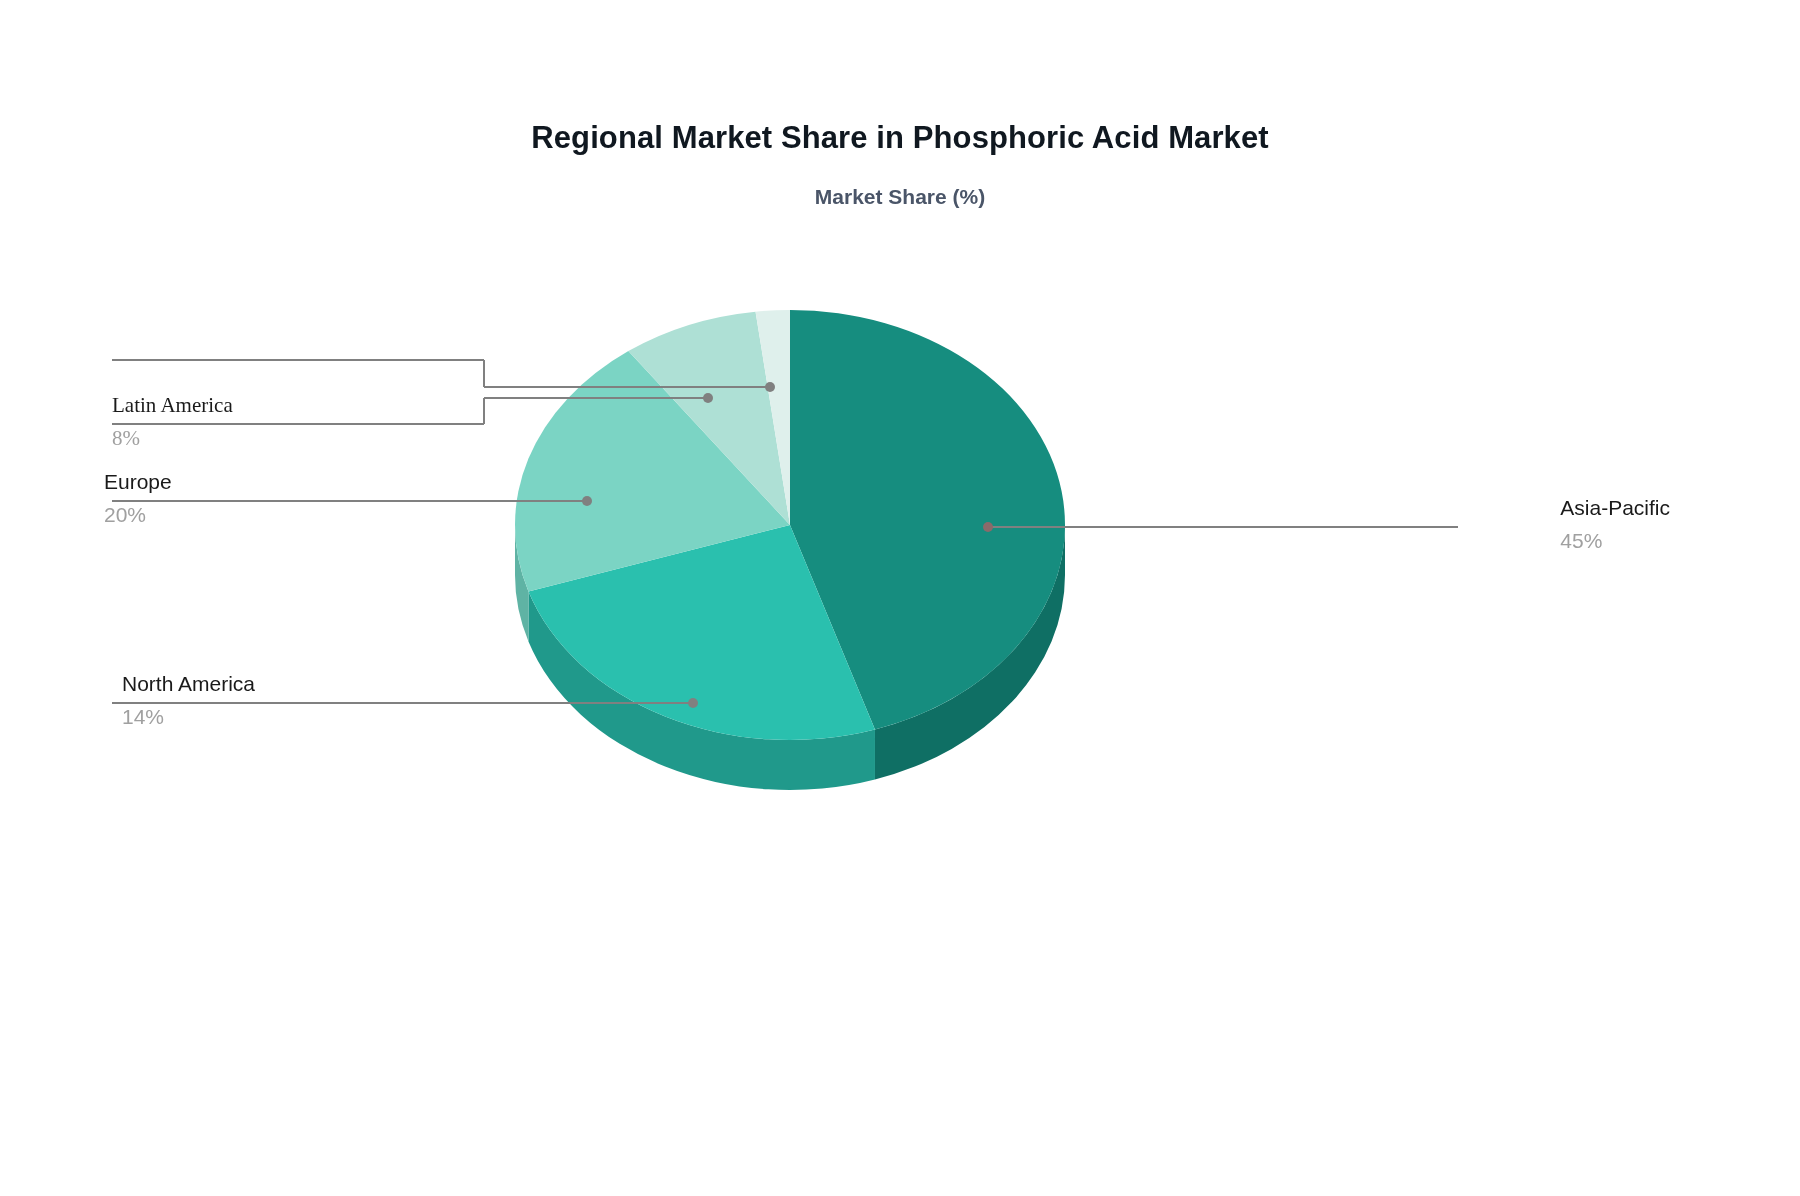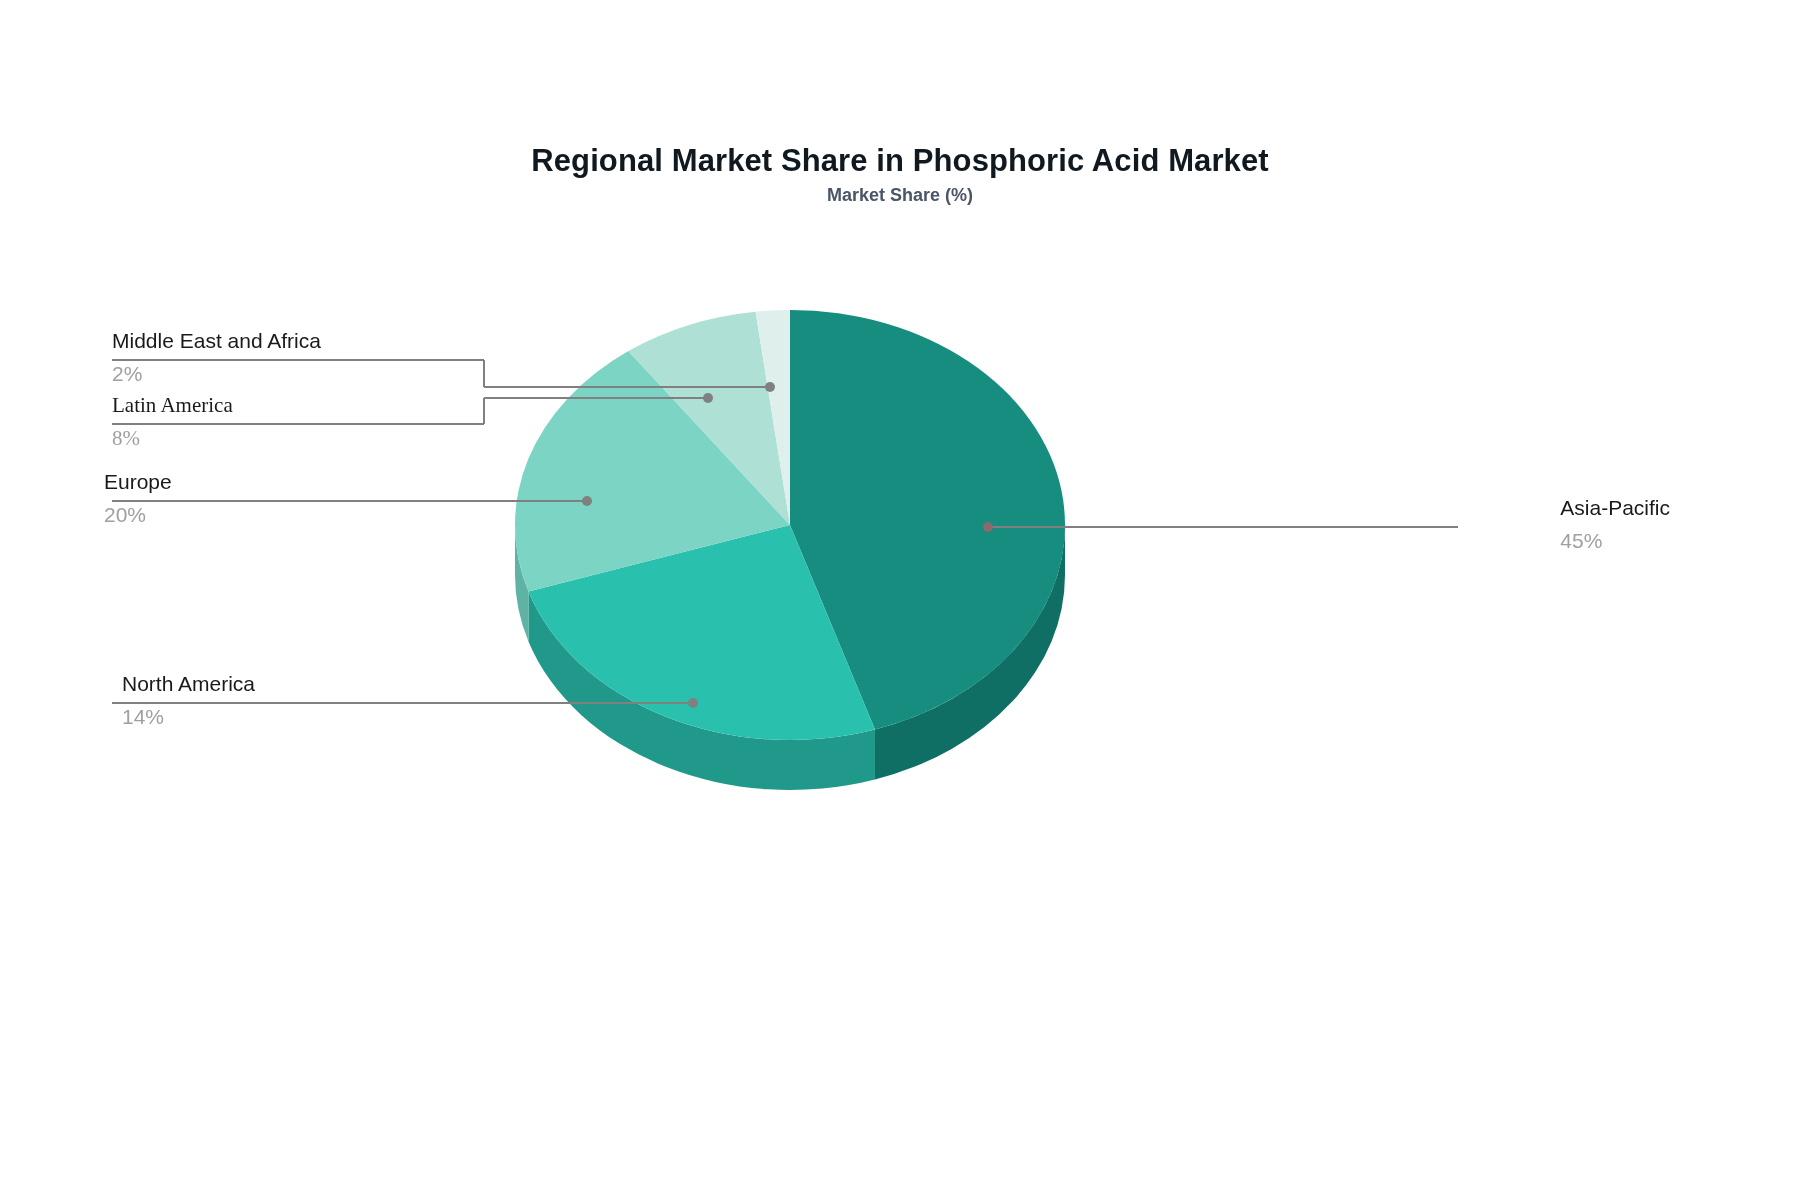--- a/index.html
+++ b/index.html
@@ -19,34 +19,34 @@
     position: absolute;
     inset: 0;
     background: #ffffff;
   }
 
   
   .title {
     position: absolute;
     left: 0;
     right: 0;
-    top: 143px;
+    top: 120px;
     text-align: center;
     font-size: 31px;
     font-weight: bold;
     color: #101820;
     letter-spacing: 0.1px;
   }
   .subtitle {
     position: absolute;
     left: 0;
     right: 0;
     top: 185px;
     text-align: center;
-    font-size: 18px;
+    font-size: 21px;
     font-weight: bold;
     color: #4a5568;
   }
 
   
   .pie-wrap {
     position: absolute;
     left: 490px;
     top: 300px;
     width: 600px;
@@ -154,24 +154,20 @@
     <line x1="112" y1="501" x2="587" y2="501" stroke="#808080" stroke-width="2"></line>
     <circle cx="587" cy="501" r="5" fill="#808080"></circle>
 
     <line x1="112" y1="703" x2="693" y2="703" stroke="#808080" stroke-width="2"></line>
     <circle cx="693" cy="703" r="5" fill="#808080"></circle>
 
     <line x1="988" y1="527" x2="1458" y2="527" stroke="#808080" stroke-width="2"></line>
     <circle cx="988" cy="527" r="5" fill="#8a6a6a"></circle>
   </svg>
 
-  <div class="lbl left" style="left:112px; top:328px;">
-    <span class="name">Middle East and Africa</span>
-    <span class="val">2%</span>
-  </div>
 
   <div class="lbl left" style="left:112px; top:392px;font-family:Liberation Serif, serif;">
     <span class="name">Latin America</span>
     <span class="val">8%</span>
   </div>
 
   <div class="lbl left" style="left:104px; top:469px;">
     <span class="name">Europe</span>
     <span class="val">20%</span>
   </div>

